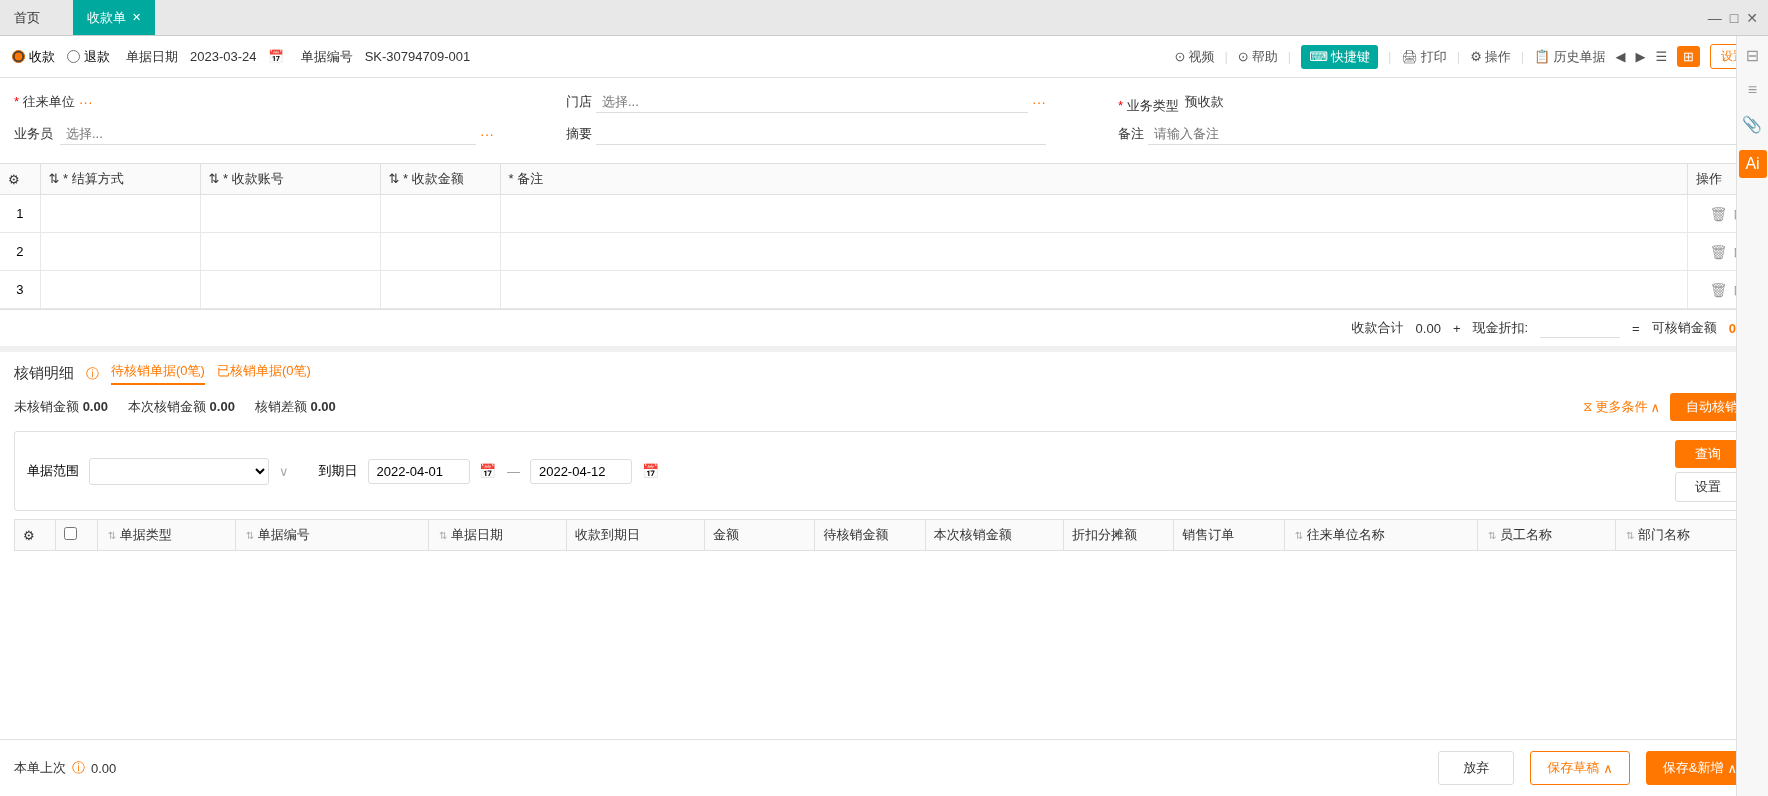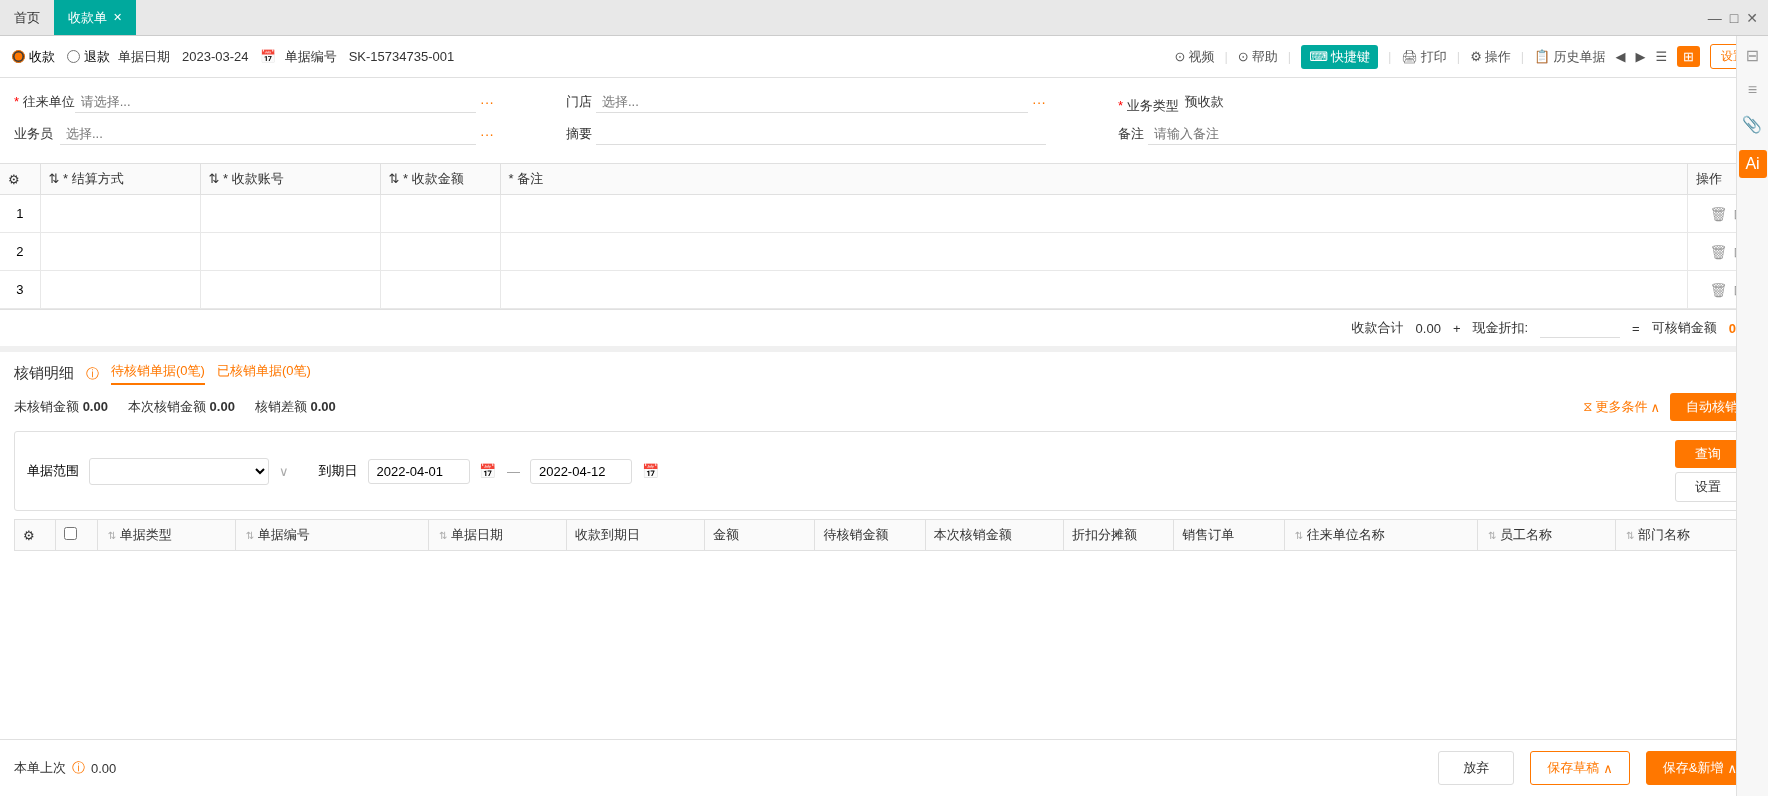--- a/index.html
+++ b/index.html
@@ -2,20 +2,21 @@
 <html><head>
   <meta charset="utf-8">
   <style>
     * { box-sizing: border-box; margin: 0; padding: 0; font-family: 'Microsoft YaHei', Arial, sans-serif; font-size: 13px; }
     body { background: #f0f0f0; width: 1768px; height: 796px; overflow: hidden; }
 
     
     .tab-bar {
       display: flex; align-items: center; background: #e8e8e8; height: 36px;
       border-bottom: 1px solid #ccc;
+      gap: 19px;
     }
     .tab-item {
       display: flex; align-items: center; padding: 0 14px; height: 100%;
       font-size: 13px; cursor: pointer; color: #333;
     }
     .tab-item.active {
       background: #00a99d; color: #fff;
     }
     .tab-close {
       margin-left: 6px; font-size: 11px; cursor: pointer;
@@ -27,21 +28,21 @@
 
     
     .main-content {
       background: #fff; height: calc(796px - 36px);
       display: flex; flex-direction: column;
     }
 
     
     .toolbar {
       display: flex; align-items: center; padding: 8px 12px; border-bottom: 1px solid #e0e0e0;
-      gap: 8px; background: #fff;
+      gap: 16px; background: #fff;
     }
     .radio-group { display: flex; align-items: center; gap: 12px; }
     .radio-label { display: flex; align-items: center; gap: 4px; cursor: pointer; }
     .radio-label input[type="radio"] { accent-color: #ff7700; }
     .toolbar-field { display: flex; align-items: center; gap: 6px; }
     .toolbar-field label { color: #333; white-space: nowrap; }
     .toolbar-field span { color: #333; }
     .toolbar-right { margin-left: auto; display: flex; align-items: center; gap: 10px; font-size: 12px; color: #555; }
     .toolbar-right .icon-btn { display: flex; align-items: center; gap: 3px; cursor: pointer; }
     .settings-btn {
@@ -220,21 +221,21 @@
         <span>退款</span>
       </label>
     </div>
     <div class="toolbar-field">
       <label>单据日期</label>
       <span style="margin-left:6px;">2023-03-24</span>
       <span style="margin-left:6px; color:#00a99d; cursor:pointer;">📅</span>
     </div>
     <div class="toolbar-field">
       <label>单据编号</label>
-      <span style="margin-left:6px;">SK-15734735-001</span>
+      <span style="margin-left:6px;">SK-30794709-001</span>
     </div>
     <div class="toolbar-right">
       <span class="icon-btn">
         <span>⊙</span>
         <span>视频</span>
       </span>
       <span style="color:#ddd;">|</span>
       <span class="icon-btn">
         <span>⊙</span>
         <span>帮助</span>
@@ -264,21 +265,20 @@
       <span class="icon-btn">☰</span>
       <span class="icon-btn active" style="background:#ff7700; color:#fff; padding:3px 6px; border-radius:3px;">⊞</span>
       <button class="settings-btn">设置</button>
     </div>
   </div>
 
   <div class="form-section">
     <div class="form-row">
       <div class="form-field" style="max-width:480px;">
         <label class="required">往来单位</label>
-        <input class="form-input" type="text" placeholder="请选择..." style="">
         <span class="more-btn">···</span>
       </div>
       <div class="form-field-separator"></div>
       <div class="form-field" style="max-width:480px;">
         <label style="min-width:30px;">门店</label>
         <input class="form-input" type="text" placeholder="选择..." style="">
         <span class="more-btn">···</span>
       </div>
       <div class="form-field-separator"></div>
       <div class="form-field" style="min-width:280px;">

